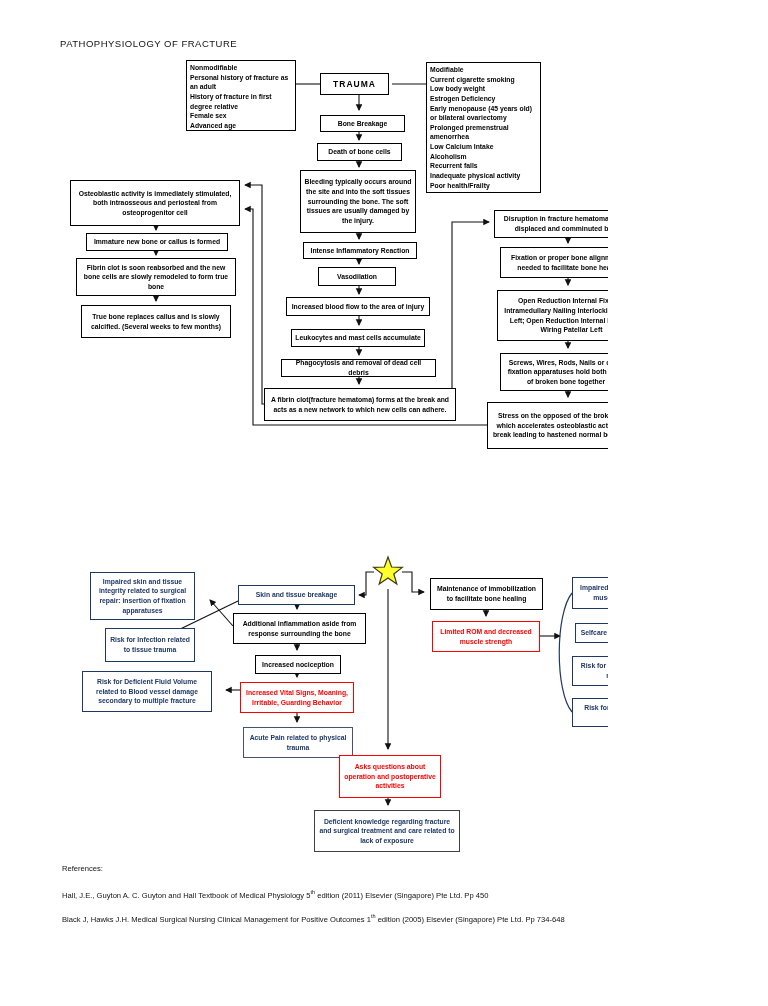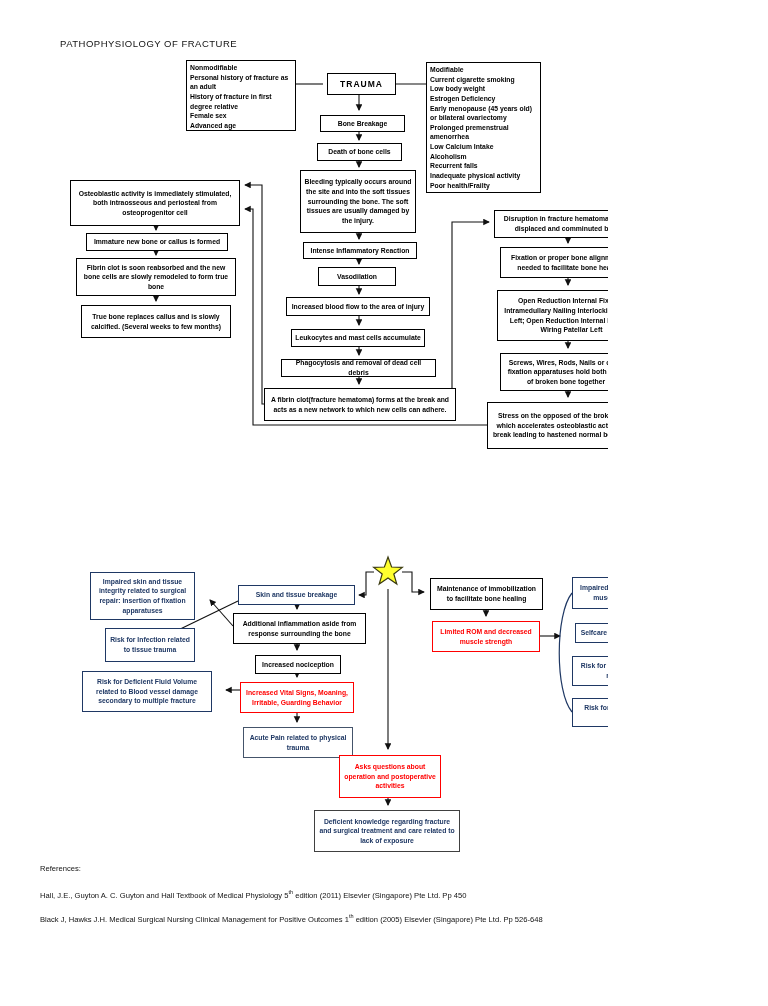--- a/index.html
+++ b/index.html
@@ -10,21 +10,21 @@
        font-weight:bold;font-size:6.8px;line-height:1.42;text-align:center;
        display:flex;align-items:center;justify-content:center;
        padding:2px 3px;box-sizing:border-box;}
   .pre{white-space:pre-line;text-align:left;align-items:flex-start;justify-content:flex-start;}
   .trauma{font-size:8.5px;letter-spacing:1px;}
   .navy{color:#1F3864;border-color:#1F3864;}
   .red{color:#FF0000;border-color:#FF0000;}
   .grayblue{color:#1F3864;border-color:#44546A;}
   .darkgray{color:#1F3864;border-color:#404040;}
   svg.lines{position:absolute;left:0;top:0;pointer-events:none;}
-  .refs{position:absolute;left:40px;color:#111;font-size:7.6px;}
+  .refs{position:absolute;left:62px;color:#111;font-size:7.6px;}
   sup{font-size:5.5px;}
 </style>
 </head>
 <body>
 
 <div class="page">
 
   <div class="title">PATHOPHYSIOLOGY OF FRACTURE</div>
 
   <svg class="lines" width="768" height="1006" viewBox="0 0 768 1006">
@@ -93,21 +93,21 @@
     <g transform="translate(388,572)">
       <polygon points="0,-15 3.6,-5 14.3,-4.6 5.8,1.9 8.8,12.1 0,6.1 -8.8,12.1 -5.8,1.9 -14.3,-4.6 -3.6,-5" fill="#FFFF2E" stroke="#3a3a10" stroke-width="1.2"></polygon>
     </g>
   </svg>
 
   <div class="box pre" style="left:186px;top:60px;width:110px;height:71px">Nonmodifiable
 Personal history of fracture as an adult
 History of fracture in first degree relative
 Female sex
 Advanced age</div>
-  <div class="box trauma" style="left:327px;top:73px;width:69px;height:22px">TRAUMA</div>
+  <div class="box trauma" style="left:320px;top:73px;width:69px;height:22px">TRAUMA</div>
   <div class="box pre" style="left:426px;top:62px;width:115px;height:131px">Modifiable
 Current cigarette smoking
 Low body weight
 Estrogen Deficiency
 Early menopause (45 years old) or bilateral ovariectomy
 Prolonged premenstrual amenorrhea
 Low Calcium Intake
 Alcoholism
 Recurrent falls
 Inadequate physical activity
@@ -149,15 +149,15 @@
   <div class="box navy" style="left:572px;top:577px;width:134px;height:32px">Impaired physical mobility related to musculoskeletal impairment</div>
   <div class="box navy" style="left:575px;top:623px;width:128px;height:20px">Selfcare deficit related to immobility</div>
   <div class="box navy" style="left:572px;top:656px;width:135px;height:30px">Risk for Ineffective Tissue Perfusion related to Immobility</div>
   <div class="box navy" style="left:572px;top:698px;width:134px;height:29px">Risk for Peripheral Neurovascular Dysfunction</div>
 
   <div class="box red" style="left:339px;top:755px;width:102px;height:43px">Asks questions about operation and postoperative activities</div>
   <div class="box darkgray" style="left:314px;top:810px;width:146px;height:42px">Deficient knowledge regarding fracture and surgical treatment and care related to lack of exposure</div>
 
   <div class="refs" style="top:864px">References:</div>
   <div class="refs" style="top:889px;width:660px"><span>Hall, J.E.,  Guyton A. C. Guyton and Hall Textbook of Medical Physiology 5</span><sup>th</sup><span> edition (2011) Elsevier (Singapore) Pte Ltd. Pp 450</span></div>
-  <div class="refs" style="top:913px;width:680px"><span>Black J, Hawks J.H. Medical Surgical Nursing Clinical Management for Positive Outcomes 1</span><sup>th</sup><span> edition (2005) Elsevier (Singapore) Pte Ltd. Pp 526-648</span></div>
+  <div class="refs" style="top:913px;width:680px"><span>Black J, Hawks J.H. Medical Surgical Nursing Clinical Management for Positive Outcomes 1</span><sup>th</sup><span> edition (2005) Elsevier (Singapore) Pte Ltd. Pp 734-648</span></div>
 
 </div>
 
 </body></html>

